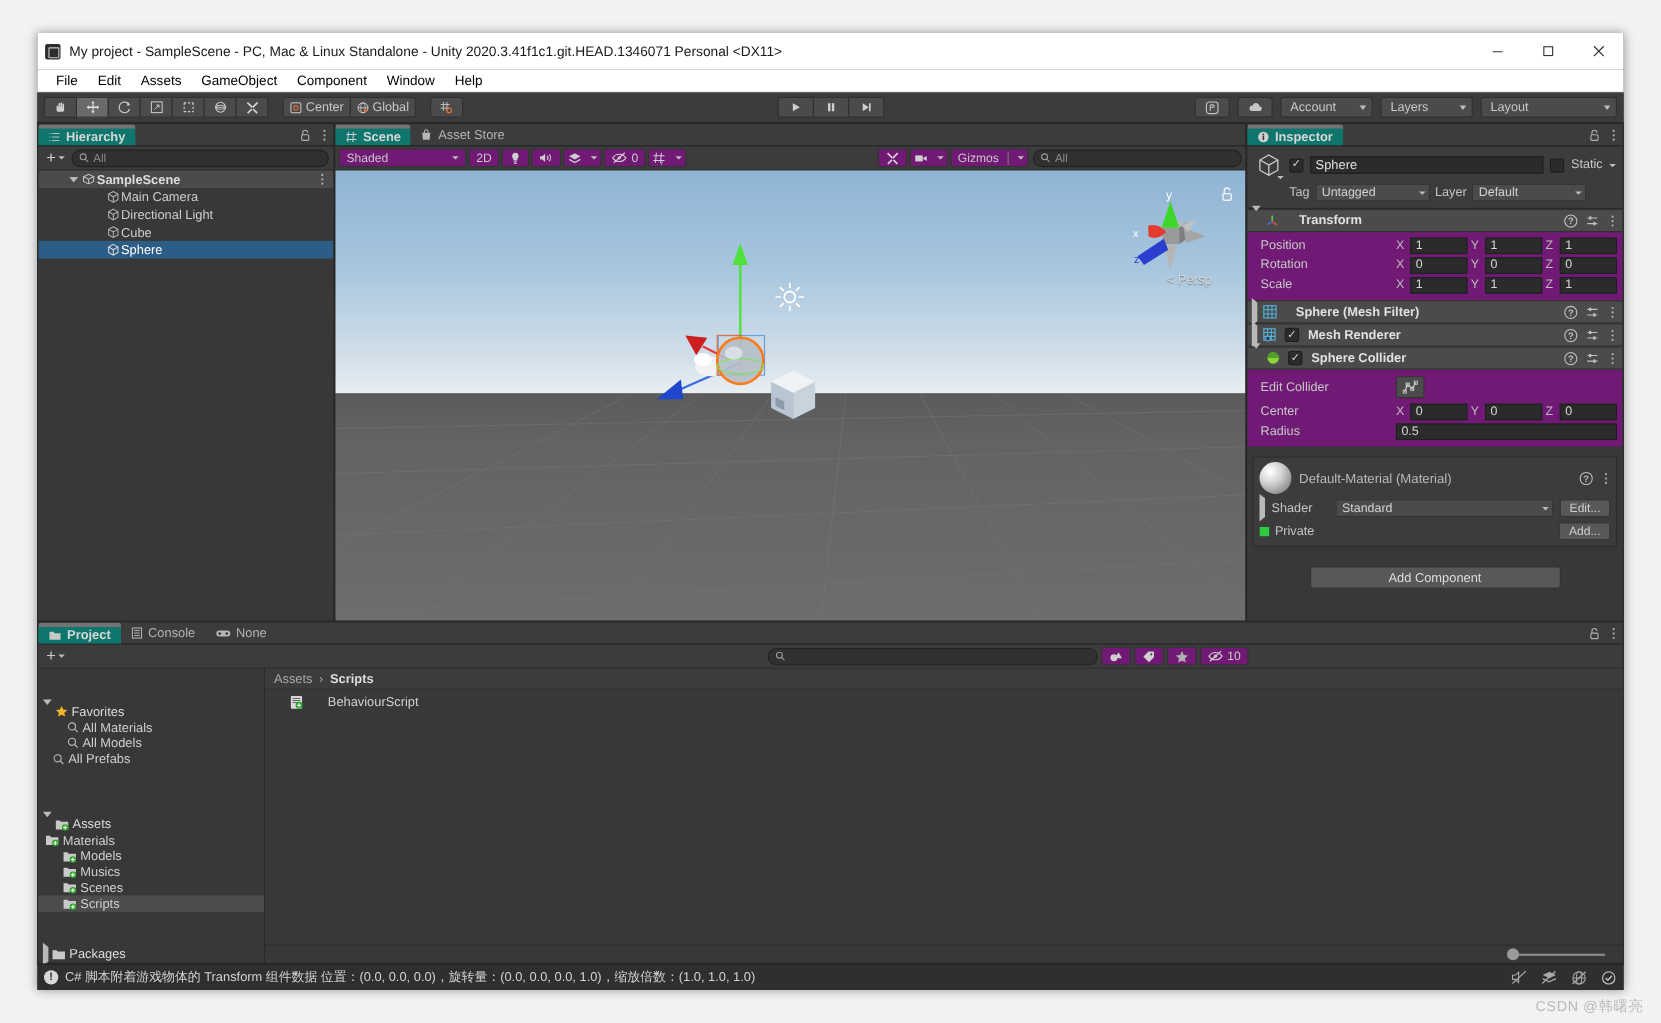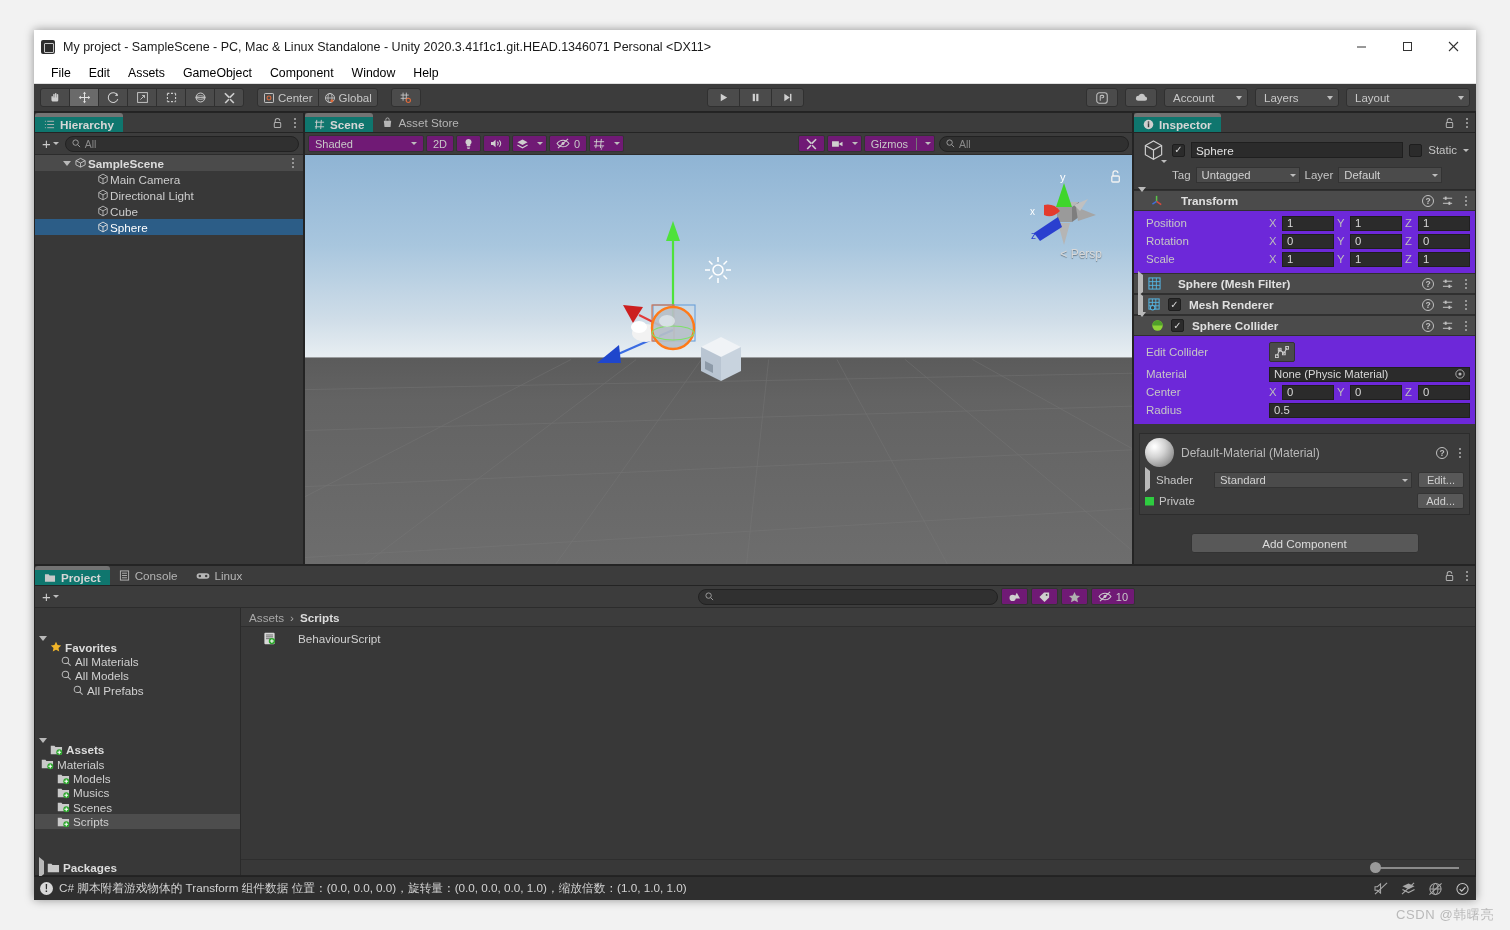--- a/index.html
+++ b/index.html
@@ -348,21 +348,21 @@
     position: absolute; right: 5px;
     display: flex; align-items: center; gap: 8px;
     color: #c0c0c0;
   }
   .help-ico {
     width: 12px;height:12px;border-radius:50%;
     border:1.3px solid #c0c0c0; color:#c0c0c0;
     font-size:8.5px; display:flex;align-items:center;justify-content:center;
     font-weight:bold;
   }
-  .comp-body { padding: 3px 5px 5px 5px; background: #6d28d9; }
+  .comp-body { padding: 3px 5px 5px 5px; background: #701a75; }
   .prow {
     display: flex; align-items: center;
     height: 18px; gap: 4px;
   }
   .prow .plabel { width: 126px; color: #c6c6c6; font-size: 11.5px; padding-left: 7px; }
   .axis { color: #bdbdbd; font-size: 11.3px; width: 10px; }
   .num-field {
     height: 15px; background: #2b2b2b; border: 1px solid #1f1f1f;
     color: #d8d8d8; font-size: 11.3px;
     display: flex; align-items: center; padding: 0 4px;
@@ -414,21 +414,21 @@
     width: 206px; background: #383838;
     border-right: 1px solid #2a2a2a;
     display: flex; flex-direction: column;
   }
   .trow {
     height: 16px; display: flex; align-items: center;
     font-size: 11.7px; color: #cfcfcf;
     padding-left: 4px; gap: 3px;
   }
   .trow.sel { background: #4d4d4d; }
-  .trow.bold { font-weight: bold; color: #dcdcdc; margin-top: 32px; }
+  .trow.bold { font-weight: normal; color: #dcdcdc; margin-top: 32px; }
   .proj-content { flex: 1 1 auto; display: flex; flex-direction: column; background: #383838; min-width: 0;}
   .breadcrumb {
     height: 19px; background: #3c3c3c;
     display: flex; align-items: center; padding-left: 8px; gap: 6px;
     font-size: 11.7px; color: #a8a8a8;
     border-bottom: 1px solid #2e2e2e;
   }
   .breadcrumb .cur { color: #dcdcdc; font-weight: bold; }
   .files { flex: 1 1 auto; padding-top: 3px; background: #383838; }
   .frow {
@@ -1198,30 +1198,20 @@
                   <svg class="ico-svg" width="14" height="12" viewBox="0 0 15 13">
                       <path d="M2 11 L5 4 L9.5 8 L13 2" fill="none" stroke="#cfcfcf" stroke-width="1.1"></path>
                       <rect x="0.5" y="9.5" width="3" height="3" fill="none" stroke="#cfcfcf" stroke-width="1"></rect>
                       <rect x="3.5" y="2.5" width="3" height="3" fill="none" stroke="#cfcfcf" stroke-width="1"></rect>
                       <rect x="8" y="6.5" width="3" height="3" fill="none" stroke="#cfcfcf" stroke-width="1"></rect>
                       <rect x="11.5" y="0.5" width="3" height="3" fill="none" stroke="#cfcfcf" stroke-width="1"></rect>
                     </svg>
                 </div>
               </div>
               <div class="prow">
-                <span class="plabel">Material</span>
-                <div class="num-field" style="justify-content:space-between">
-                  <span>None (Physic Material)</span>
-                  <svg class="ico-svg" width="10" height="10" viewBox="0 0 11 11">
-                      <circle cx="5.5" cy="5.5" r="4.6" fill="none" stroke="#b6b6b6" stroke-width="1"></circle>
-                      <circle cx="5.5" cy="5.5" r="1.7" fill="#b6b6b6"></circle>
-                    </svg>
-                </div>
-              </div>
-              <div class="prow">
                 <span class="plabel">Center</span>
                 <div class="vec3">
                   <div class="pair">
                       <span class="axis">X</span>
                       <div class="num-field">
                         <span>0</span>
                       </div>
                     </div>
                   <div class="pair">
                       <span class="axis">Y</span>
@@ -1306,21 +1296,21 @@
                   </g>
                 </svg>
               <span>Console</span>
             </div>
             <div class="ptab">
               <svg class="ico-svg" width="14" height="10" viewBox="0 0 15 11">
                   <rect x="0.5" y="2.5" width="14" height="6" rx="3" fill="#b6b6b6"></rect>
                   <circle cx="4" cy="5.5" r="1.4" fill="#3c3c3c"></circle>
                   <circle cx="11" cy="5.5" r="1.4" fill="#3c3c3c"></circle>
                 </svg>
-              <span>Linux</span>
+              <span>None</span>
             </div>
             <div class="ptab-icons">
               <svg class="ico-svg" width="11" height="12" viewBox="0 0 12 13">
                   <path d="M3.5 6V4a2.5 2.5 0 0 1 5 0" fill="none" stroke="#b0b0b0" stroke-width="1.1"></path>
                   <rect x="2.5" y="6" width="7" height="5.5" rx="1" fill="none" stroke="#b0b0b0" stroke-width="1.1"></rect>
                 </svg>
               <span class="kebab">
                   <i></i>
                   <i></i>
                   <i></i>
@@ -1384,21 +1374,21 @@
                   </svg>
                 <span>All Materials</span>
               </div>
               <div class="trow" style="padding-left:26px">
                 <svg class="ico-svg" width="11" height="11" viewBox="0 0 12 12">
                     <circle cx="4.8" cy="4.8" r="3.5" fill="none" stroke="#b8b8b8" stroke-width="1.1"></circle>
                     <line x1="7.4" y1="7.4" x2="10.5" y2="10.5" stroke="#b8b8b8" stroke-width="1.2"></line>
                   </svg>
                 <span>All Models</span>
               </div>
-              <div class="trow" style="padding-left:38px">
+              <div class="trow" style="padding-left:13px">
                 <svg class="ico-svg" width="11" height="11" viewBox="0 0 12 12">
                     <circle cx="4.8" cy="4.8" r="3.5" fill="none" stroke="#b8b8b8" stroke-width="1.1"></circle>
                     <line x1="7.4" y1="7.4" x2="10.5" y2="10.5" stroke="#b8b8b8" stroke-width="1.2"></line>
                   </svg>
                 <span>All Prefabs</span>
               </div>
               <div style="height:15px"></div>
               <div class="trow bold">
                 <span class="twisty"><span class="tri-down"></span></span>
                 <svg class="ico-svg" width="13" height="12" viewBox="0 0 14 13">

